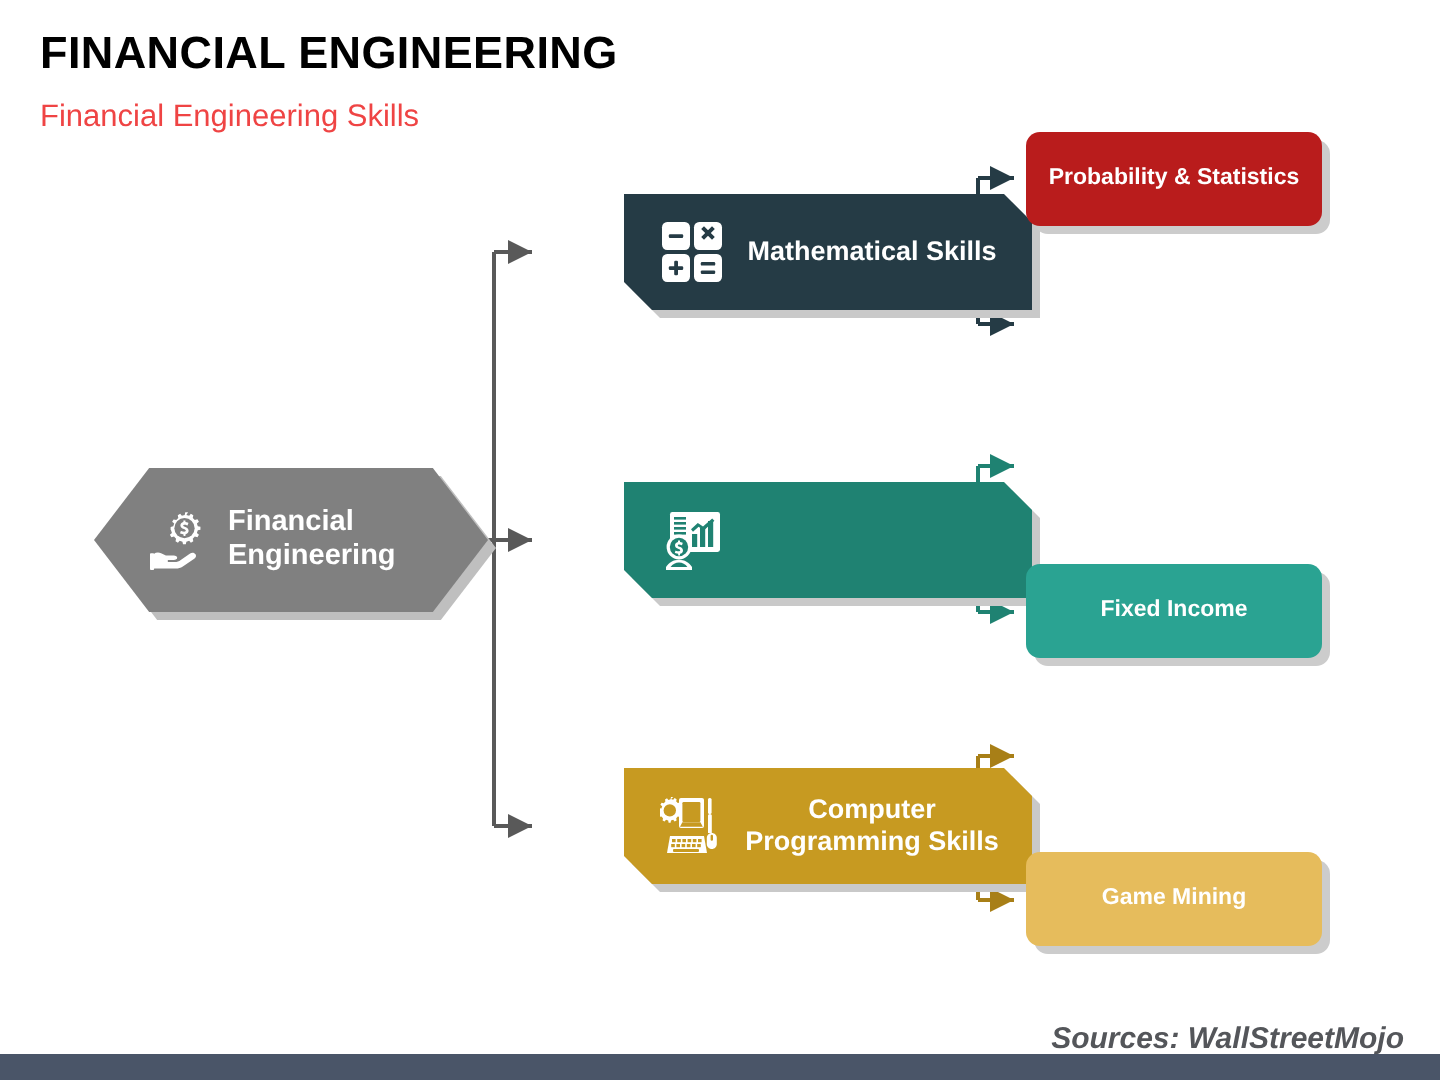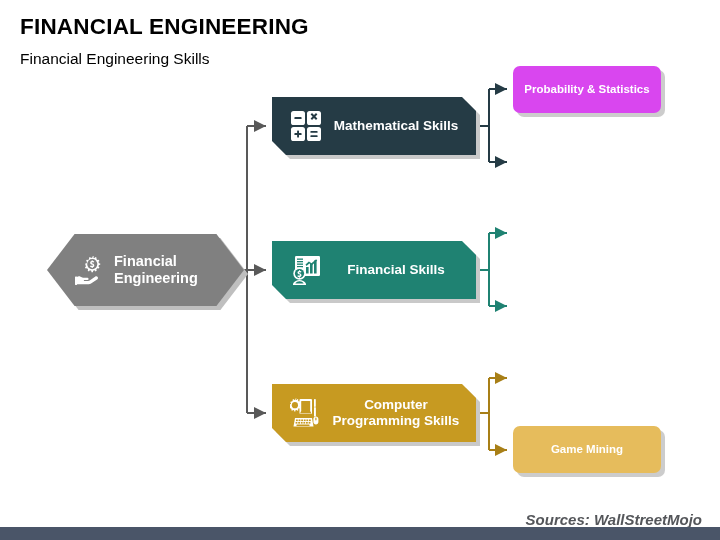--- a/index.html
+++ b/index.html
@@ -25,21 +25,21 @@
     color: #000000;
     letter-spacing: 0.2px;
     white-space: nowrap;
   }
   #slide-subtitle {
     position: absolute;
     left: 20px;
     top: 50px;
     font-size: 15.5px;
     font-weight: normal;
-    color: #000000;
+    color: #ef4444;
     white-space: nowrap;
   }
 
   
   #diagram {
     position: absolute;
     left: 0;
     top: 0;
     width: 720px;
     height: 540px;
@@ -94,20 +94,21 @@
     font-weight: bold;
     line-height: 1.16;
     width: 92px;
   }
 
   
   .cat-node {
     position: absolute;
     width: 244px;
     height: 58px;
+    margin-left: 40px;
   }
   .cat-shadow {
     position: absolute;
     left: 4px;
     top: 4px;
     width: 204px;
     height: 58px;
     background: #c9c9c9;
     clip-path: polygon(0 0, calc(100% - 14px) 0, 100% 14px, 100% 100%, 14px 100%, 0 calc(100% - 14px));
   }
@@ -182,21 +183,21 @@
   }
 
   #leaf-prob   { left: 513px; top: 66px;  }
   #leaf-game   { left: 513px; top: 138px; }
   #leaf-port   { left: 513px; top: 210px; }
   #leaf-fixed  { left: 513px; top: 282px; }
   #leaf-python { left: 513px; top: 354px; }
   #leaf-mining { left: 513px; top: 426px; }
 
   #leaf-prob   .leaf-body,
-  #leaf-game   .leaf-body { background: #d946ef; }
+  #leaf-game   .leaf-body { background: #b91c1c; }
   #leaf-port   .leaf-body,
   #leaf-fixed  .leaf-body { background: #2aa392; }
   #leaf-python .leaf-body,
   #leaf-mining .leaf-body { background: #e6bc5c; }
 
   
   #source-note {
     position: absolute;
     right: 18px;
     top: 511px;
@@ -331,21 +332,20 @@
         <g fill="#ffffff">
           <circle cx="9.5" cy="19.5" r="6.2"></circle>
           <path d="M3 29.5c1.4-2.2 3.8-3.6 6.5-3.6s5.1 1.4 6.5 3.6v1.5H3z"></path>
         </g>
         <g fill="#1f8272">
           <circle cx="9.5" cy="19.5" r="4.6"></circle>
           <path d="M5.3 29.5c1-1.4 2.5-2.2 4.2-2.2s3.2 .8 4.2 2.2z"></path>
         </g>
         <path d="M10 16.2v.8c.8 .1 1.4 .4 1.4 .4l-.4 1.2s-.7-.4-1.4-.4c-.4 0-.7 .2-.7 .5 0 .8 2.6 .5 2.6 2.5 0 .9-.6 1.5-1.5 1.7v.8h-.9v-.8c-.9-.1-1.7-.5-1.7-.5l.4-1.2s.8 .4 1.5 .4c.5 0 .8-.2 .8-.5 0-.9-2.6-.5-2.6-2.5 0-.8 .6-1.4 1.5-1.6v-.8H10z" fill="#ffffff"></path>
       </svg>
-      <div class="cat-label">Financial Skills</div>
     </div>
   </div>
 
   <div class="cat-node" id="cat-prog">
     <div class="cat-shadow"></div>
     <div class="cat-body">
       <svg class="cat-icon" viewBox="0 0 32 32">
         <g fill="#ffffff">
           <path d="M5.5 2.5l1.1 .4 .7-.9 1 .6-.2 1.1 .8 .8 1.1-.2 .6 1-.9 .7 .4 1.1 1.1 .2v1.2l-1.1 .2-.4 1.1 .9 .7-.6 1-1.1-.2-.8 .8 .2 1.1-1 .6-.7-.9-1.1 .4-.2 1.1H4.3l-.2-1.1-1.1-.4-.7 .9-1-.6 .2-1.1-.8-.8-1.1 .2v-4.5l1.1 .2 .4-1.1-.9-.7 .6-1 1.1 .2 .8-.8-.2-1.1 1-.6 .7 .9 1.1-.4 .2-1.1h1.2z"></path>
           <circle cx="4.9" cy="8.2" r="3.1" fill="#c79a21"></circle>
@@ -380,20 +380,26 @@
 
   <div class="leaf-node" id="leaf-prob">
     <div class="leaf-shadow"></div>
     <div class="leaf-body">
       <div class="leaf-label">Probability &amp; Statistics</div>
     </div>
   </div>
 
 
 
+  <div class="leaf-node" id="leaf-fixed">
+    <div class="leaf-shadow"></div>
+    <div class="leaf-body">
+      <div class="leaf-label">Fixed Income</div>
+    </div>
+  </div>
 
 
   <div class="leaf-node" id="leaf-mining">
     <div class="leaf-shadow"></div>
     <div class="leaf-body">
       <div class="leaf-label">Game Mining</div>
     </div>
   </div>
 
 </div>

